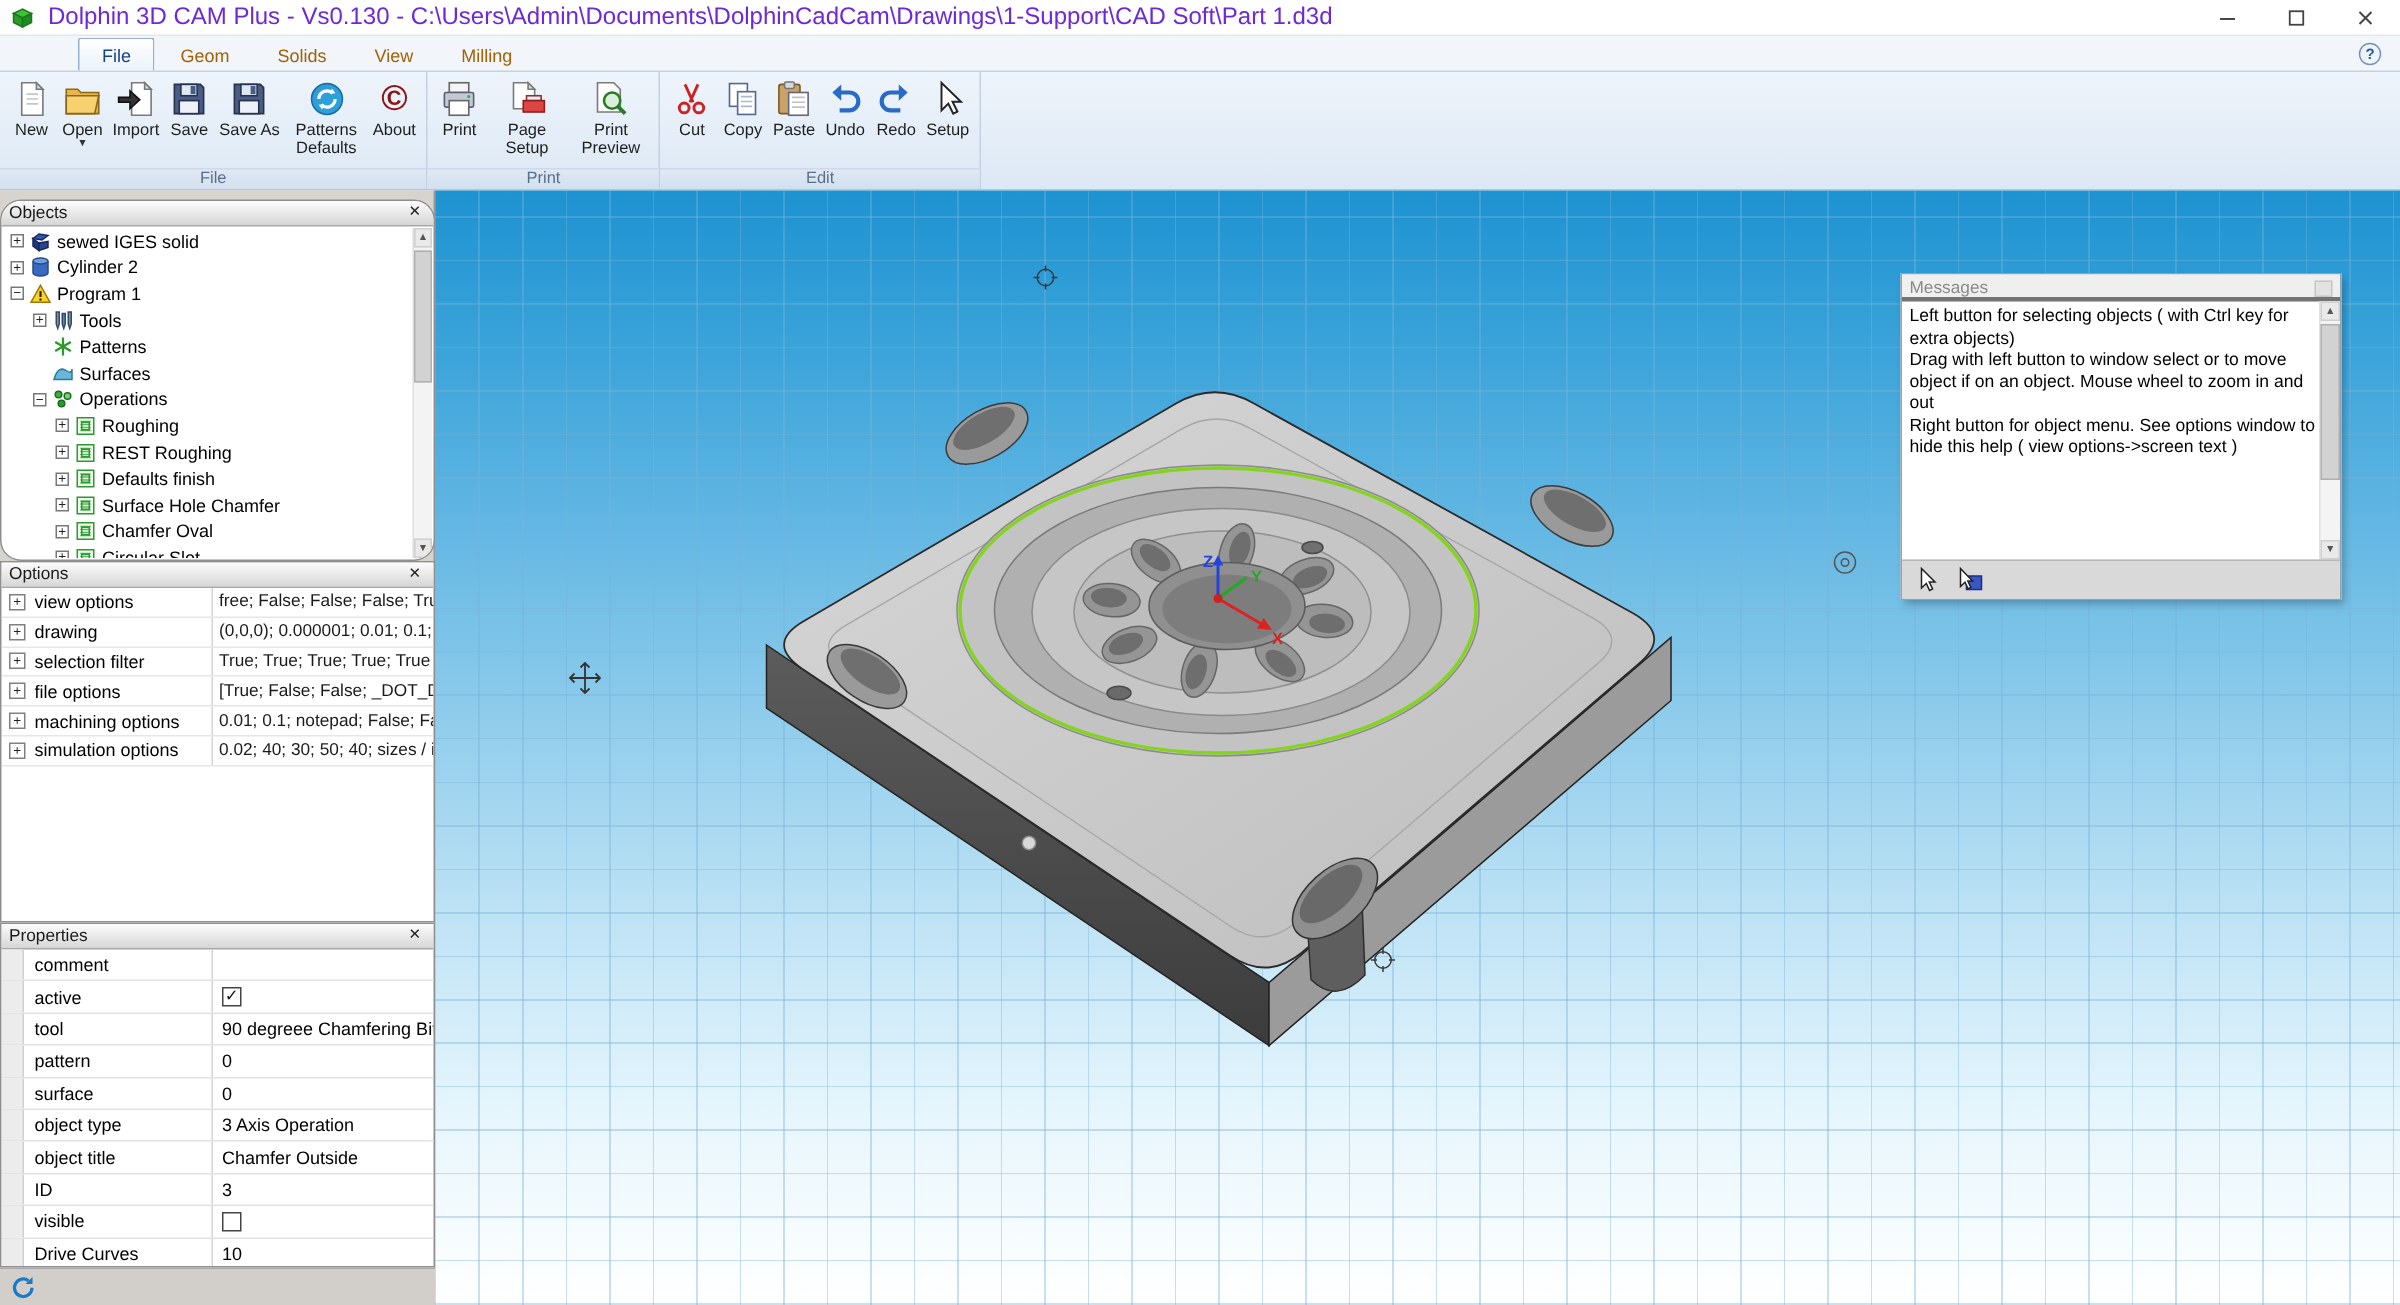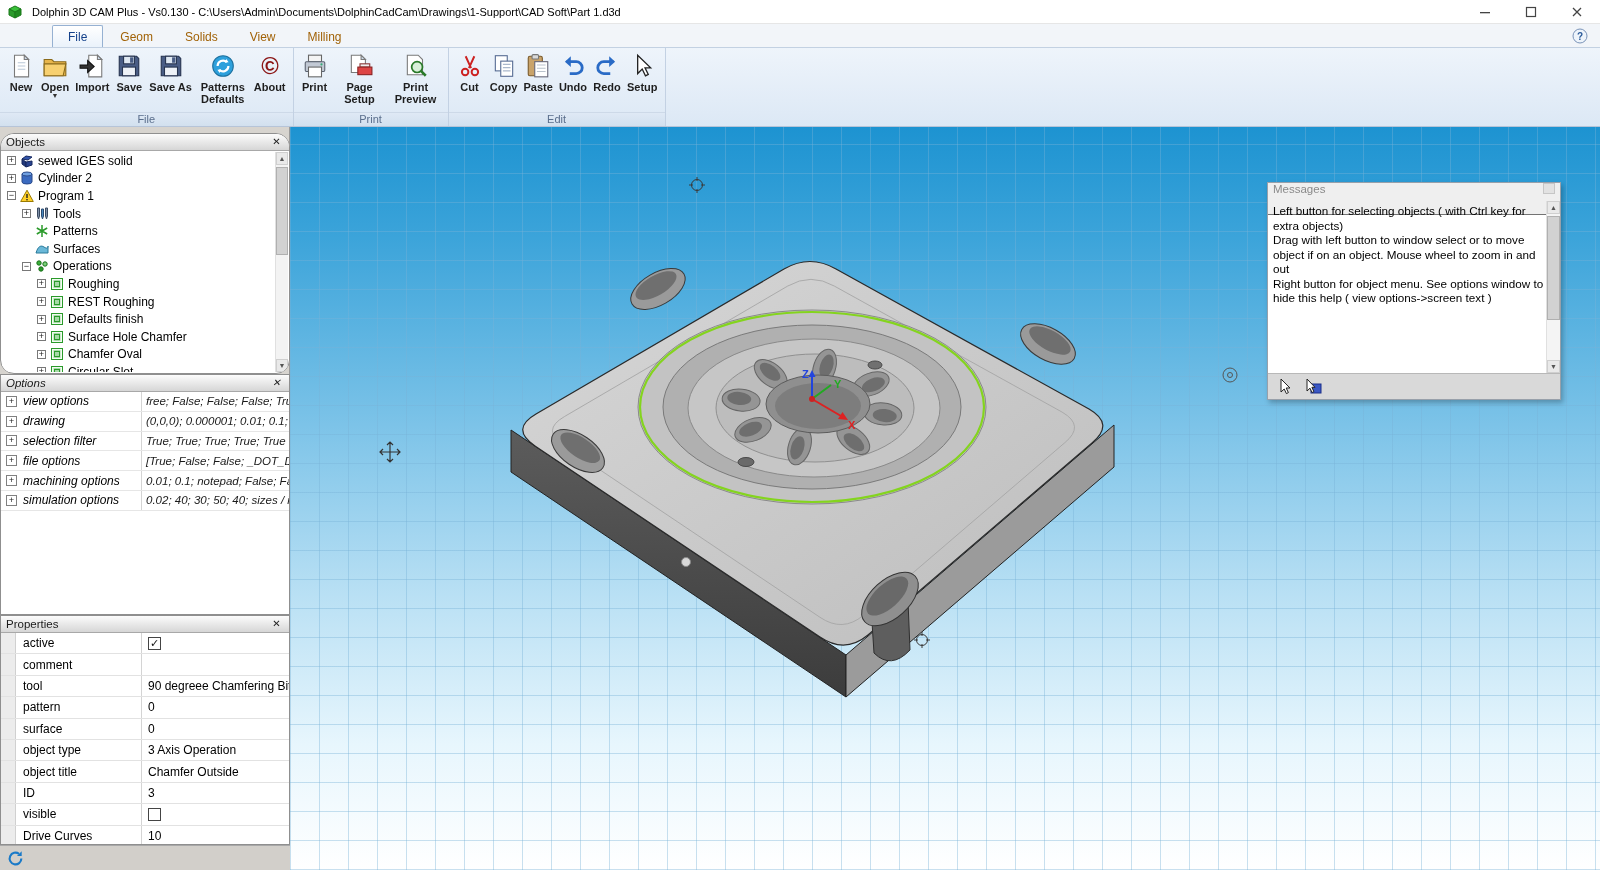--- a/index.html
+++ b/index.html
@@ -4,47 +4,47 @@
 <style>
   * { margin:0; padding:0; box-sizing:border-box; font-family:"Liberation Sans", sans-serif; }
   html,body { width:1600px; height:870px; overflow:hidden; }
   body { position:relative; background:#fff; font-size:12px; color:#000; }
   .icon { display:inline-block; }
   .icon svg { width:100%; height:100%; display:block; }
 
   
   #titlebar { position:absolute; left:0; top:0; width:1600px; height:24px; background:#ffffff; border-bottom:1px solid #e6e6e6; display:flex; align-items:center; }
   #app-icon { width:16px; height:16px; margin:0 9px 0 7px; }
-  #title-text { font-size:11px; color:#000000; }
+  #title-text { font-size:16px; color:#6d28d9; }
   #win-buttons { margin-left:auto; display:flex; height:100%; }
   .winbtn { width:46px; height:100%; display:flex; align-items:center; justify-content:center; }
   .winbtn .icon { width:12px; height:12px; }
 
   
   #tabbar { position:absolute; left:0; top:24px; width:1600px; height:24px; background:#f2f5f9; border-bottom:1px solid #c3d1e2; display:flex; align-items:flex-end; padding-left:52px; }
   .tab { padding:4px 15px 3px 15px; font-size:12px; color:#a16207; margin-right:2px; }
   .tab.active { background:linear-gradient(#ffffff,#eaf2fb); border:1px solid #96b1d2; border-bottom:none; color:#15428b; border-radius:2px 2px 0 0; }
   #help-btn { margin-left:auto; margin-right:12px; width:16px; height:16px; align-self:center; }
 
   
   #ribbon { position:absolute; left:0; top:48px; width:1600px; height:79px; background:linear-gradient(#eef4fb,#dce8f5); border-bottom:1px solid #b6c4d8; }
   #ribbon-groups { display:flex; height:100%; }
   .rgroup { position:relative; display:flex; padding:3px 4px 15px 4px; border-right:1px solid #c3d1e3; }
   .rbtns { display:flex; align-items:flex-start; }
   .rbtn { display:flex; flex-direction:column; align-items:center; padding:2px 3px 0 3px; min-width:34px; border-radius:2px; }
   .rbtn .icon { width:26px; height:26px; }
-  .rlabel { font-size:11px; color:#1e1e1e; text-align:center; line-height:1.12; margin-top:2px; max-width:50px;font-weight:bold; }
+  .rlabel { font-size:11px; color:#1e1e1e; text-align:center; line-height:1.12; margin-top:2px; max-width:50px; }
   .dd { font-size:7px; color:#333; line-height:6px; text-align:center; }
   .rgroup-label { position:absolute; left:0; right:0; bottom:0; height:14px; font-size:11px; color:#5a6e8c; text-align:center; background:linear-gradient(#dfe9f5,#d2e0ef); border-top:1px solid #cdd9e8; }
 
   
   #left-col { position:absolute; left:0; top:127px; width:290px; height:743px; background:#d7d4cf; border-right:1px solid #9a9a9a; }
   .panel { position:absolute; left:0; width:290px; border:1px solid #8f8f8f; background:#fff; overflow:hidden; }
   #objects-panel { top:6px; height:241px;border-radius:14px; }
-  #options-panel { top:247px; height:241px;font-style:italic; }
+  #options-panel { top:247px; height:241px; }
   #properties-panel { top:488px; height:230px; }
   .panel-header { height:17px; background:linear-gradient(#fcfcfc,#d6d6d6); border-bottom:1px solid #a8a8a8; display:flex; align-items:center; padding:0 5px; font-size:11.5px; color:#1a1a1a; }
   .panel-close { margin-left:auto; width:15px; height:13px; display:flex; align-items:center; justify-content:center; font-size:10px; color:#222; line-height:1; }
 
   
   #tree { position:absolute; top:18px; left:1px; right:14px; bottom:1px; background:#fff; overflow:hidden; }
   .tree-row { height:17.6px; display:flex; align-items:center; font-size:12px; white-space:nowrap; }
   .expander { width:9px; height:9px; min-width:9px; border:1px solid #787878; background:#fff; font-size:9px; line-height:7px; text-align:center; color:#222; margin-right:4px; }
   .exp-spacer { width:13px; min-width:13px; }
   .tree-icon { width:14px; height:14px; min-width:14px; margin-right:4px; }
@@ -73,21 +73,21 @@
   #viewport { position:absolute; left:290px; top:127px; width:1310px; height:743px;
     background-image:
       repeating-linear-gradient(90deg, rgba(120,178,215,0.40) 0px, rgba(120,178,215,0.40) 1px, transparent 1px, transparent 29px),
       repeating-linear-gradient(0deg, rgba(120,178,215,0.40) 0px, rgba(120,178,215,0.40) 1px, transparent 1px, transparent 29px),
       linear-gradient(180deg, #1d93d1 0%, #3ca4da 15%, #7cc3e8 40%, #b9e0f4 63%, #e7f6fd 83%, #ffffff 100%);
   }
   #scene { position:absolute; left:0; top:0; }
 
   
   #messages { position:absolute; left:977px; top:55px; width:294px; height:218px; background:#fff; border:1px solid #98a0aa; box-shadow:2px 3px 5px rgba(0,0,0,0.25); }
-  #messages-title { height:32px; background:#efefef; border-bottom:1px solid #737373; color:#8a8a8a; font-size:11.5px; display:flex; align-items:flex-start; padding:0 5px; }
+  #messages-title { height:18px; background:#efefef; border-bottom:3px solid #737373; color:#8a8a8a; font-size:11.5px; display:flex; align-items:flex-end; padding:0 5px; }
   #messages-resize { margin-left:auto; width:12px; height:11px; background:#e2e2e2; border:1px solid #c6c6c6; }
   #messages-body { position:absolute; top:18px; left:0; right:14px; bottom:26px; padding:3px 2px 0 5px; font-size:11.7px; line-height:1.24; overflow:hidden; }
   #messages-body p { margin:0; }
   #messages-scroll { position:absolute; top:18px; right:0; width:14px; bottom:26px; background:#f4f4f4; border-left:1px solid #e0e0e0; }
   #messages-scroll .sb-thumb { top:15px; height:104px; }
   #messages-footer { position:absolute; left:0; right:0; bottom:0; height:26px; background:#d9d9d9; border-top:1px solid #b8b8b8; display:flex; align-items:center; gap:9px; padding-left:9px; }
   #messages-footer .icon { width:18px; height:18px; }
 </style>
 </head>
 <body>
@@ -516,30 +516,30 @@
   </div>
 
   <div class="panel" id="properties-panel">
     <div class="panel-header">
       <span>Properties</span>
       <span class="panel-close">✕</span>
     </div>
     <div id="prop-rows">
         <div class="prop-row">
           <span class="prop-gutter"></span>
+          <span class="prop-label">comment</span>
+          <span class="prop-value">
+            <span></span>
+          </span>
+        </div>
+        <div class="prop-row">
+          <span class="prop-gutter"></span>
           <span class="prop-label">active</span>
           <span class="prop-value">
             <span class="checkbox">✓</span>
-          </span>
-        </div>
-        <div class="prop-row">
-          <span class="prop-gutter"></span>
-          <span class="prop-label">comment</span>
-          <span class="prop-value">
-            <span></span>
           </span>
         </div>
         <div class="prop-row">
           <span class="prop-gutter"></span>
           <span class="prop-label">tool</span>
           <span class="prop-value">
             <span>90 degreee Chamfering Bit</span>
           </span>
         </div>
         <div class="prop-row">

